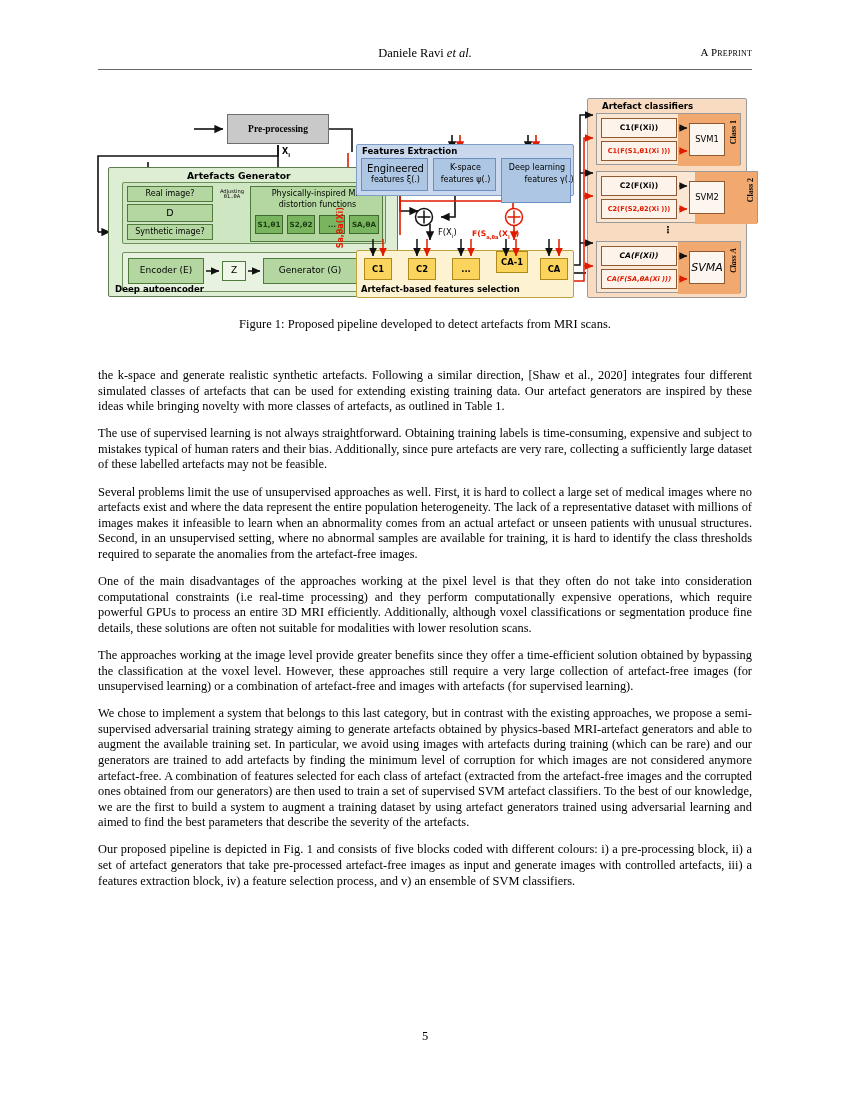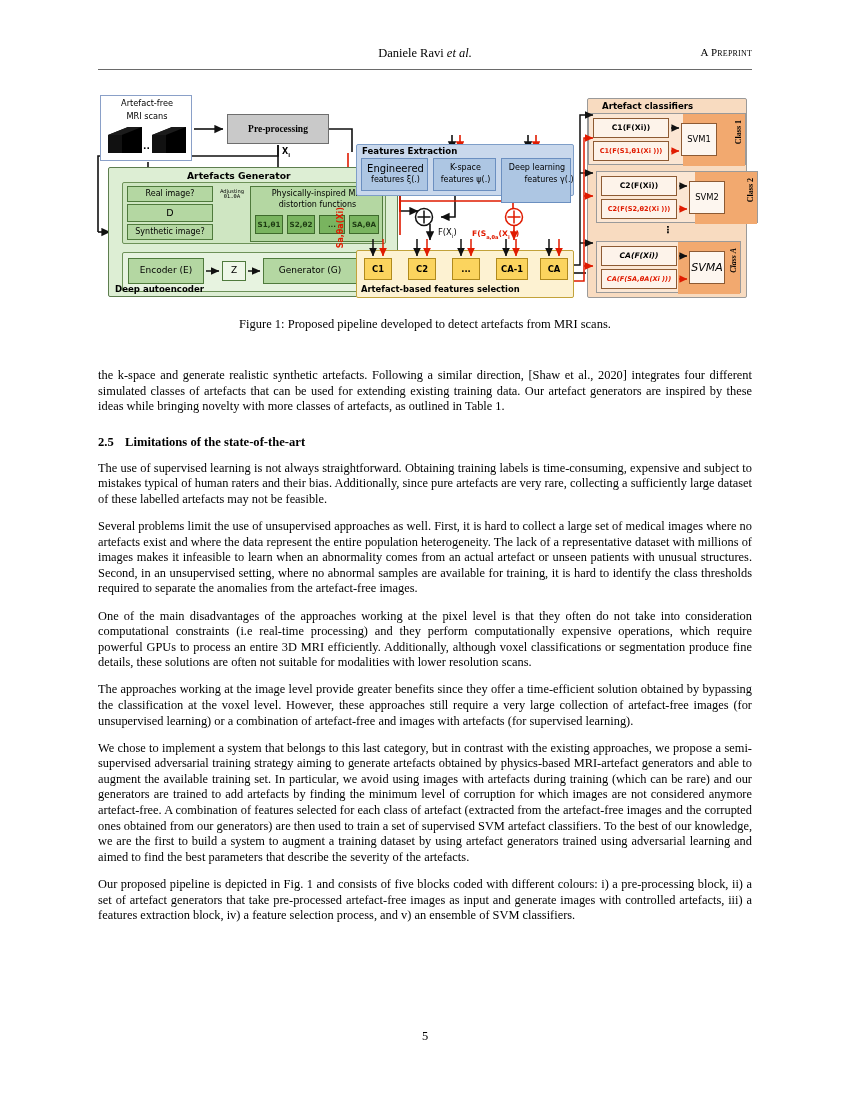--- a/index.html
+++ b/index.html
@@ -118,33 +118,20 @@
       </g>
       <g stroke="#e01b00" stroke-width="1.6" fill="none">
         <path d="M300,140 L300,96 L248,96 L248,58"></path>
         <path d="M360,40 L360,55" marker-end="url(#ar)"></path>
         <path d="M436,40 L436,55" marker-end="url(#ar)"></path>
         <path d="M413,122 L413,106 L300,106 L300,117"></path>
         <path d="M414,129 L414,145" marker-end="url(#ar)"></path>
       </g>
     </svg>
 
-    <div class="box p-input">
-      <div class="lbl" style="position:absolute;left:0;top:3px;width:92px;font-size:8.2px;">Artefact-free</div>
-      <div class="lbl" style="position:absolute;left:0;top:16px;width:92px;font-size:8.2px;">MRI scans</div>
-      <svg style="position:absolute;left:5px;top:29px;" width="82" height="34">
-        <polygon points="2,10 22,2 36,2 36,28 16,28 2,28" fill="#111"></polygon>
-        <polygon points="2,10 22,2 36,2 16,10" fill="#1b1b1b"></polygon>
-        <polygon points="16,10 36,2 36,28 16,28" fill="#000"></polygon>
-        <polygon points="46,10 66,2 80,2 80,28 60,28 46,28" fill="#111"></polygon>
-        <polygon points="46,10 66,2 80,2 60,10" fill="#1b1b1b"></polygon>
-        <polygon points="60,10 80,2 80,28 60,28" fill="#000"></polygon>
-      </svg>
-      <div class="dots" style="left:42px;top:45px;font-size:9px;">..</div>
-    </div>
 
     <div class="box p-prep">Pre-processing</div>
     <div class="arrowlbl" style="left:182px;top:52px;font-size:8px;font-weight:bold;">X<sub>i</sub></div>
 
     <div class="box p-gen">
       <div class="ttl" style="left:78px;top:2px;font-size:9.2px;">Artefacts Generator</div>
       <div class="box p-genin">
         <div class="box g-box lbl" style="left:4px;top:3px;width:86px;height:16px;font-size:8px;display:flex;align-items:center;justify-content:center;">Real image?</div>
         <div class="box g-box lbl" style="left:4px;top:21px;width:86px;height:18px;font-size:9.5px;display:flex;align-items:center;justify-content:center;">D</div>
         <div class="box g-box lbl" style="left:4px;top:41px;width:86px;height:16px;font-size:8px;display:flex;align-items:center;justify-content:center;">Synthetic image?</div>
@@ -200,21 +187,21 @@
       <circle cx="12" cy="12" r="8.5" fill="#fff" stroke="#e01b00" stroke-width="1.5"></circle>
       <path d="M12,5.5 L12,18.5 M5.5,12 L18.5,12" stroke="#e01b00" stroke-width="1.5"></path>
     </svg>
     <div class="arrowlbl" style="left:338px;top:132px;font-size:8.4px;">F(X<sub>i</sub>)</div>
     <div class="arrowlbl redlbl" style="left:372px;top:134px;font-size:7.6px;font-weight:bold;">F(S<sub>a,θa</sub>(X<sub>i</sub> ))</div>
 
     <div class="box p-sel">
       <div class="box c-box lbl" style="left:7px;top:7px;width:28px;height:22px;font-size:8.4px;display:flex;align-items:center;justify-content:center;font-weight:bold;">C1</div>
       <div class="box c-box lbl" style="left:51px;top:7px;width:28px;height:22px;font-size:8.4px;display:flex;align-items:center;justify-content:center;font-weight:bold;">C2</div>
       <div class="box c-box lbl" style="left:95px;top:7px;width:28px;height:22px;font-size:8.4px;display:flex;align-items:center;justify-content:center;font-weight:bold;">...</div>
-      <div class="box c-box lbl" style="left:139px;top:7px;width:32px;height:22px;font-size:8.4px;display:flex;align-items:center;justify-content:center;font-weight:bold;">CA-1</div>
+      <div class="box c-box lbl" style="left:139px;top:0;width:32px;height:22px;font-size:8.4px;display:flex;align-items:center;justify-content:center;font-weight:bold;">CA-1</div>
       <div class="box c-box lbl" style="left:183px;top:7px;width:28px;height:22px;font-size:8.4px;display:flex;align-items:center;justify-content:center;font-weight:bold;">CA</div>
       <div class="ttl" style="left:4px;top:33px;font-size:8.4px;">Artefact-based features selection</div>
       <svg style="position:absolute;left:0;top:-12px;" width="218" height="22">
         <g stroke-width="1.5" fill="none">
           <path d="M16,0 L16,17" stroke="#111" marker-end="url(#ab)"></path>
           <path d="M26,0 L26,17" stroke="#e01b00" marker-end="url(#ar)"></path>
           <path d="M60,0 L60,17" stroke="#111" marker-end="url(#ab)"></path>
           <path d="M70,0 L70,17" stroke="#e01b00" marker-end="url(#ar)"></path>
           <path d="M104,0 L104,17" stroke="#111" marker-end="url(#ab)"></path>
           <path d="M114,0 L114,17" stroke="#e01b00" marker-end="url(#ar)"></path>
@@ -222,21 +209,21 @@
           <path d="M159,0 L159,17" stroke="#e01b00" marker-end="url(#ar)"></path>
           <path d="M192,0 L192,17" stroke="#111" marker-end="url(#ab)"></path>
           <path d="M202,0 L202,17" stroke="#e01b00" marker-end="url(#ar)"></path>
         </g>
       </svg>
     </div>
 
     <div class="box p-cls">
       <div class="ttl" style="left:14px;top:2px;font-size:8.6px;">Artefact classifiers</div>
 
-      <div class="box cls-row" style="left:0;top:14px;width:158px;height:52px;">
+      <div class="box cls-row" style="left:8px;top:14px;width:145px;height:52px;">
         <div class="cls-orange" style="position:absolute;right:0;top:0;width:62px;height:52px;"></div>
         <div class="box cls-left lbl" style="left:4px;top:4px;width:76px;height:20px;font-size:7.6px;font-weight:bold;display:flex;align-items:center;justify-content:center;">
             <span>C1(F(Xi))</span>
           </div>
         <div class="box cls-leftr lbl" style="left:4px;top:27px;width:76px;height:20px;font-size:6.6px;font-weight:bold;display:flex;align-items:center;justify-content:center;">
             <span>C1(F(S1,θ1(Xi )))</span>
           </div>
         <div class="box svm-box lbl" style="left:92px;top:9px;width:36px;height:33px;font-size:8.4px;display:flex;align-items:center;justify-content:center;">SVM1</div>
         <div class="cls-side" style="position:absolute;right:2px;top:6px;font-size:8px;">Class 1</div>
         <svg style="position:absolute;left:0;top:0;" width="145" height="52">
@@ -298,23 +285,20 @@
         <path d="M484,171 L493,171" marker-end="url(#ar)"></path>
       </g>
     </svg>
   </div>
 
   <div class="fig-caption">Figure 1: Proposed pipeline developed to detect artefacts from MRI scans.</div>
 
   <div class="col" style="top:368px;">
     <p class="txt">the k-space and generate realistic synthetic artefacts. Following a similar direction, [Shaw et al., 2020] integrates four different simulated classes of artefacts that can be used for extending existing training data. Our artefact generators are inspired by these ideas while bringing novelty with more classes of artefacts, as outlined in Table 1.</p>
 
-    <h2 class="sec" style="margin-top:20px;">
-      <span class="num">2.5</span><span>Limitations of the state-of-the-art</span>
-    </h2>
 
     <p class="txt">The use of supervised learning is not always straightforward. Obtaining training labels is time-consuming, expensive and subject to mistakes typical of human raters and their bias. Additionally, since pure artefacts are very rare, collecting a sufficiently large dataset of these labelled artefacts may not be feasible.</p>
     <p class="txt">Several problems limit the use of unsupervised approaches as well. First, it is hard to collect a large set of medical images where no artefacts exist and where the data represent the entire population heterogeneity. The lack of a representative dataset with millions of images makes it infeasible to learn when an abnormality comes from an actual artefact or unseen patients with unusual structures. Second, in an unsupervised setting, where no abnormal samples are available for training, it is hard to identify the class thresholds required to separate the anomalies from the artefact-free images.</p>
     <p class="txt">One of the main disadvantages of the approaches working at the pixel level is that they often do not take into consideration computational constraints (i.e real-time processing) and they perform computationally expensive operations, which require powerful GPUs to process an entire 3D MRI efficiently. Additionally, although voxel classifications or segmentation produce fine details, these solutions are often not suitable for modalities with lower resolution scans.</p>
     <p class="txt">The approaches working at the image level provide greater benefits since they offer a time-efficient solution obtained by bypassing the classification at the voxel level. However, these approaches still require a very large collection of artefact-free images (for unsupervised learning) or a combination of artefact-free and images with artefacts (for supervised learning).</p>
     <p class="txt">We chose to implement a system that belongs to this last category, but in contrast with the existing approaches, we propose a semi-supervised adversarial training strategy aiming to generate artefacts obtained by physics-based MRI-artefact generators and able to augment the available training set. In particular, we avoid using images with artefacts during training (which can be rare) and our generators are trained to add artefacts by finding the minimum level of corruption for which images are not considered anymore artefact-free. A combination of features selected for each class of artefact (extracted from the artefact-free images and the corrupted ones obtained from our generators) are then used to train a set of supervised SVM artefact classifiers. To the best of our knowledge, we are the first to build a system to augment a training dataset by using artefact generators trained using adversarial learning and aimed to find the best parameters that describe the severity of the artefacts.</p>
 
 
     <p class="txt">Our proposed pipeline is depicted in Fig. 1 and consists of five blocks coded with different colours: i) a pre-processing block, ii) a set of artefact generators that take pre-processed artefact-free images as input and generate images with controlled artefacts, iii) a features extraction block, iv) a feature selection process, and v) an ensemble of SVM classifiers.</p>
   </div>

